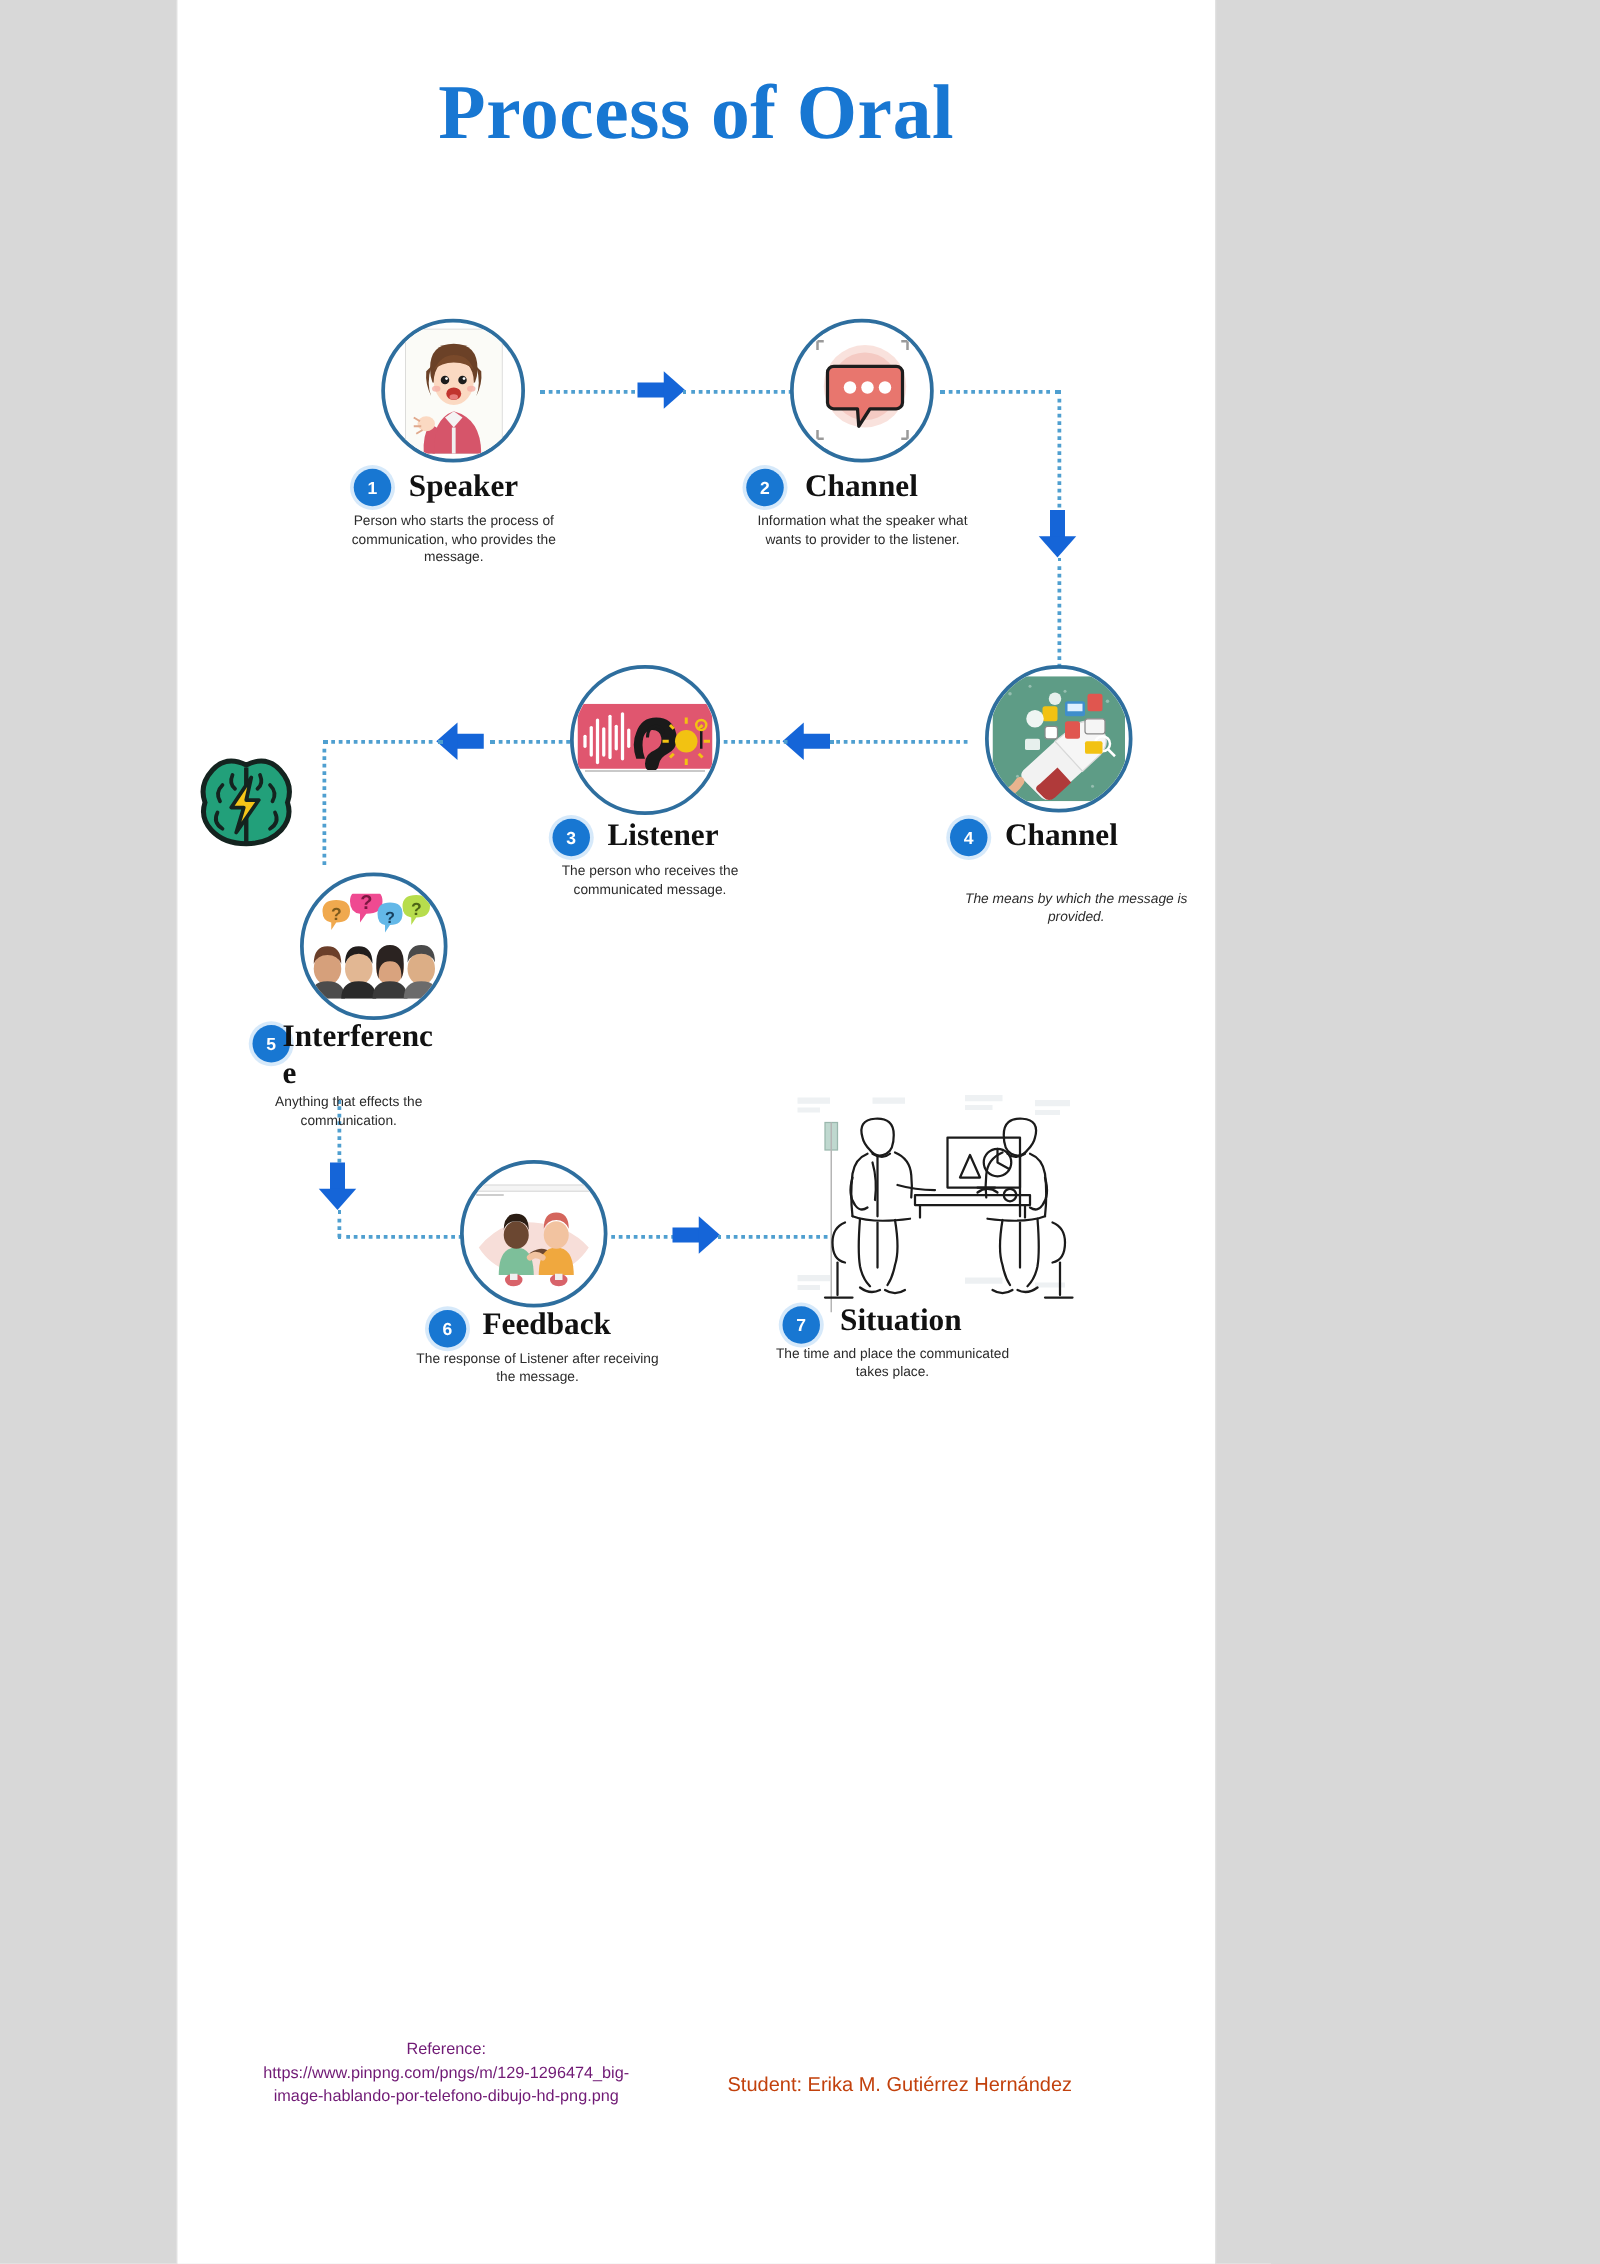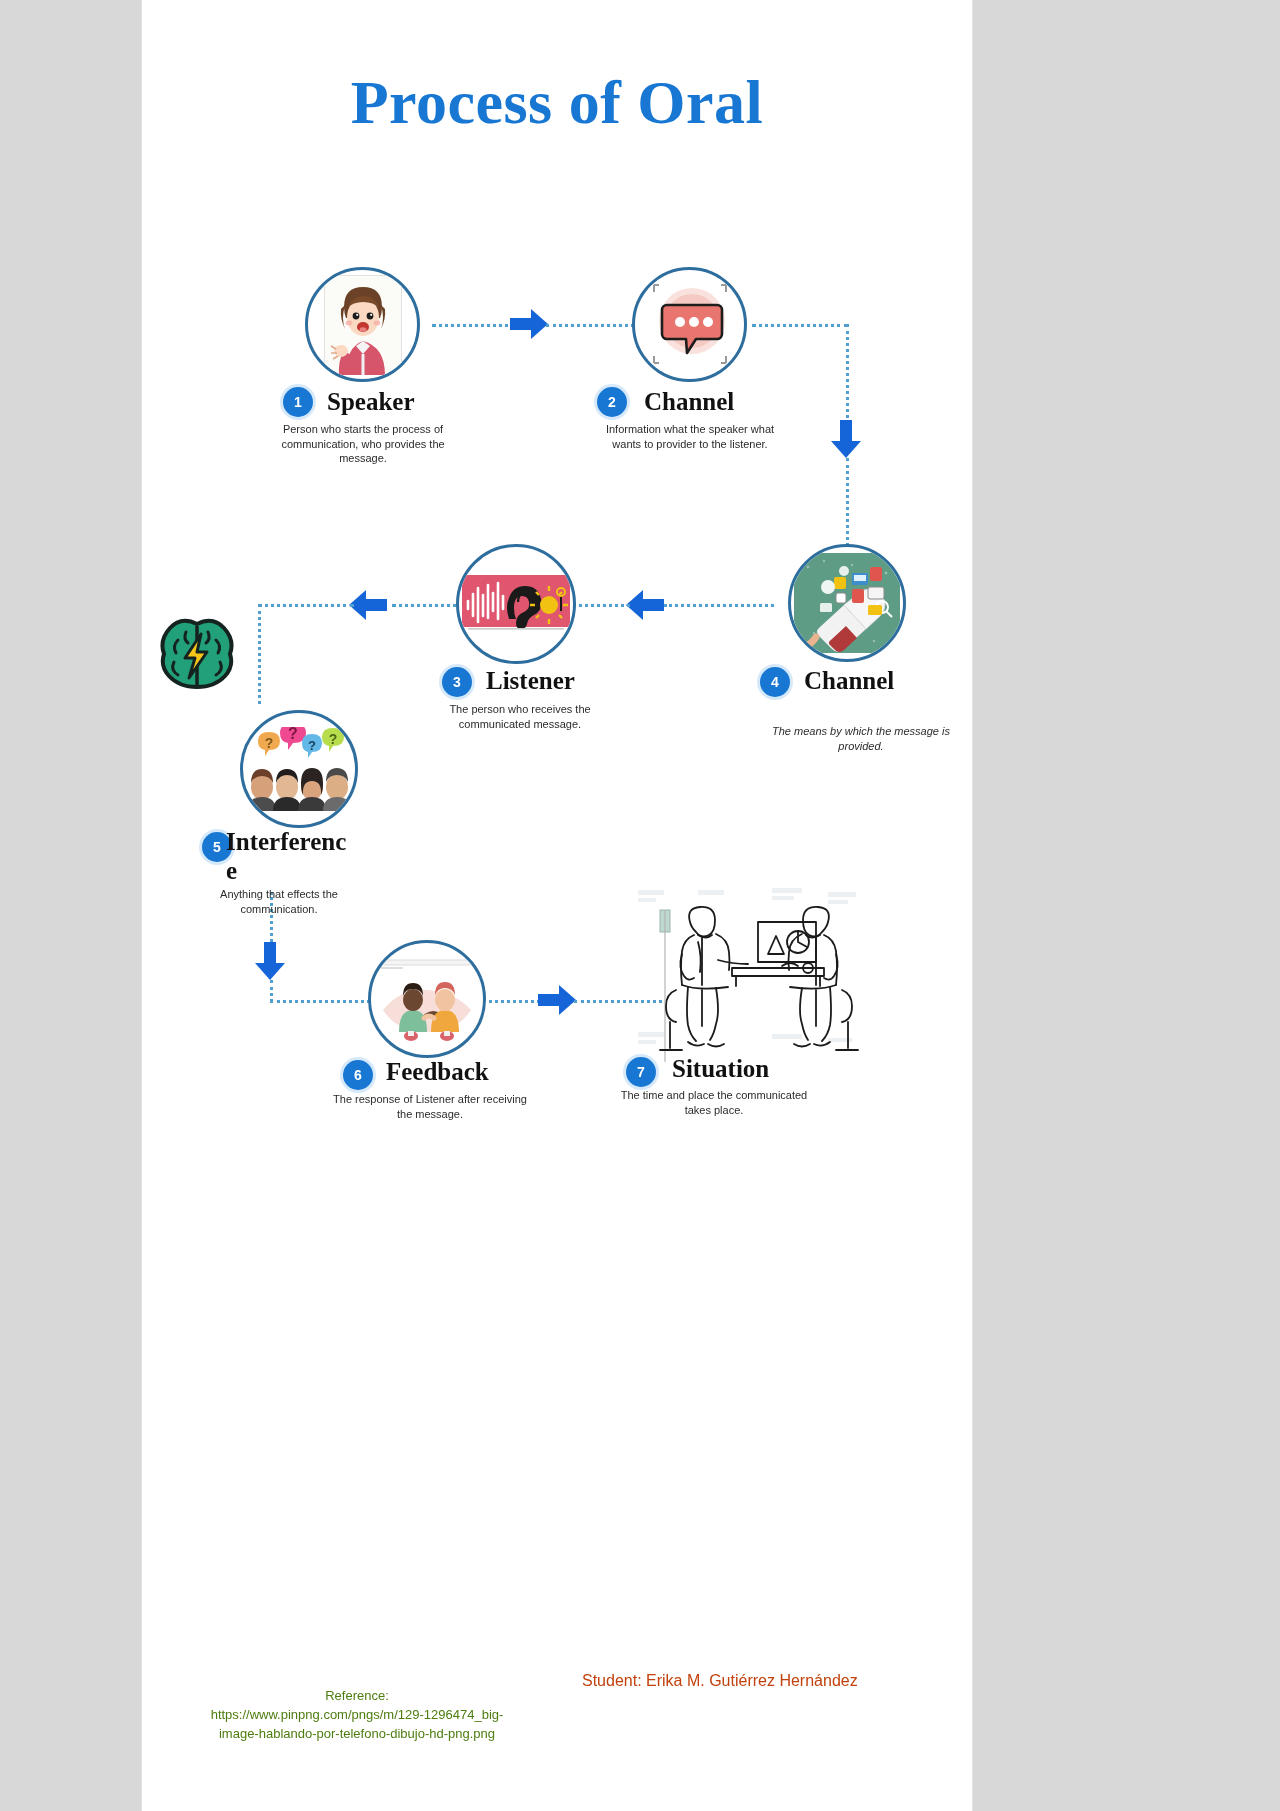--- a/index.html
+++ b/index.html
@@ -8,21 +8,21 @@
     background:#d8d8d8;
     font-family:"Liberation Sans", sans-serif;
     overflow:hidden;
   }
   #page{
     position:absolute;left:142px;top:0;
     width:830px;height:1811px;
     background:#ffffff;
     box-shadow:0 0 0 1px #e2e2e2;
   }
-  #canvas{position:absolute;left:0;top:12px;width:830px;height:1466px;}
+  #canvas{position:absolute;left:0;top:0;width:830px;height:1466px;}
 
   
   .title{
     position:absolute;left:0;top:48px;width:830px;
     text-align:center;
     font-family:"Liberation Serif", serif;
     font-weight:bold;
     font-size:62px;
     line-height:1.38;
     color:#1877D2;
@@ -82,21 +82,21 @@
   .arrow-l .head{position:absolute;left:0;top:0;width:0;height:0;
      border-top:15px solid transparent;border-bottom:15px solid transparent;border-right:17px solid #1565D8;}
   .arrow-d{position:absolute;width:30px;height:38px;}
   .arrow-d .stem{position:absolute;left:9px;top:0;width:12px;height:22px;background:#1565D8;}
   .arrow-d .head{position:absolute;left:0;bottom:0;width:0;height:0;
      border-left:15px solid transparent;border-right:15px solid transparent;border-top:17px solid #1565D8;}
 
   
   .ref{
     position:absolute;left:20px;top:1630px;width:390px;
-    text-align:center;font-size:13px;line-height:1.45;color:#4d7c0f;margin-top:45px;
+    text-align:center;font-size:13px;line-height:1.45;color:#701a75;
   }
   .student{
     position:absolute;left:440px;top:1660px;width:370px;
     font-size:16px;color:#c2410c;
   }
   .art svg{display:block;}
 </style>
 </head>
 <body>
 

